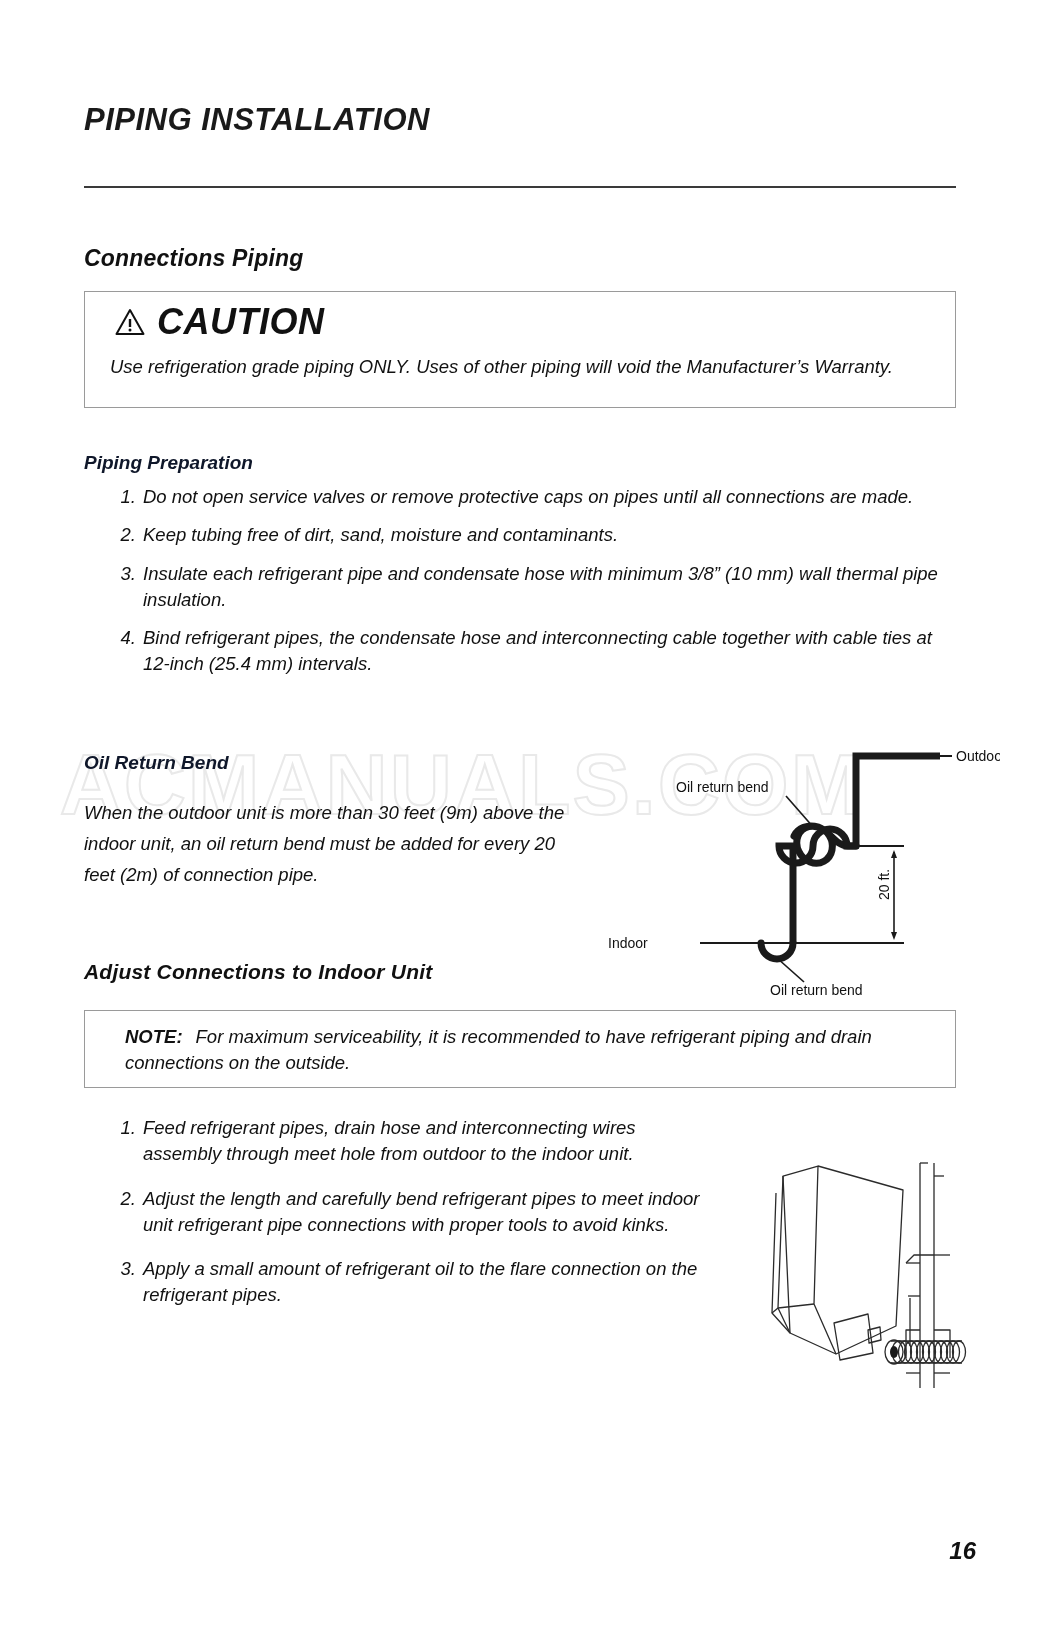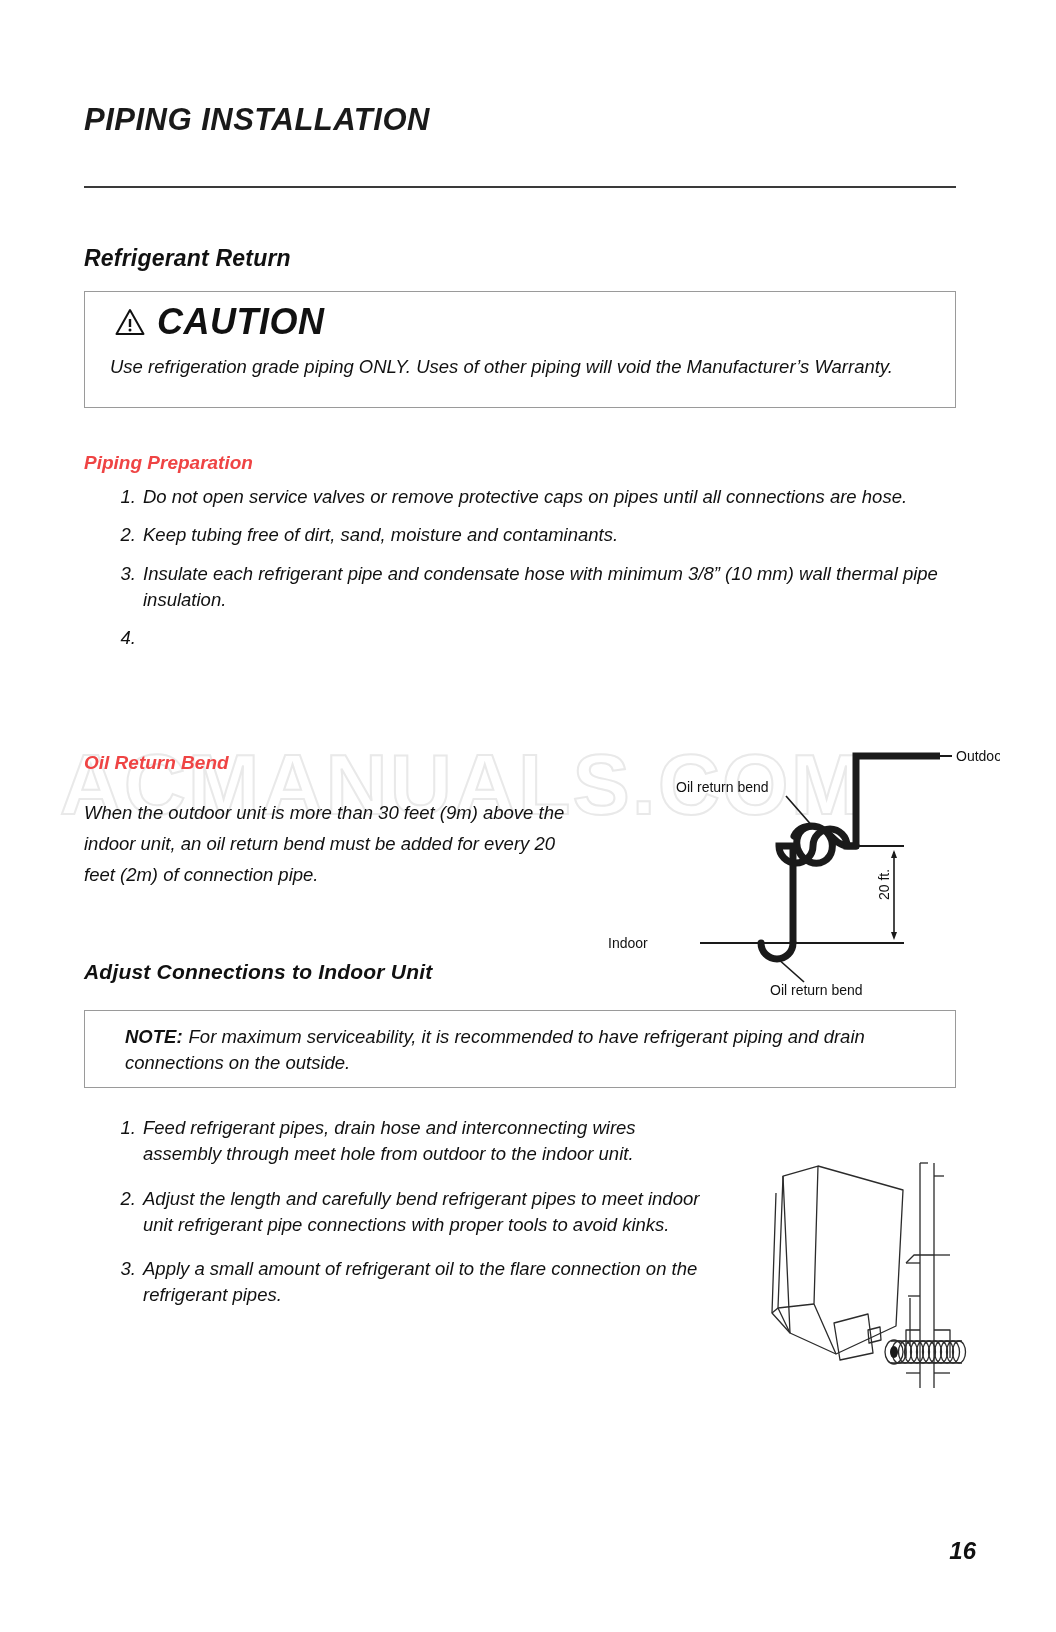--- a/index.html
+++ b/index.html
@@ -70,21 +70,21 @@
     font-weight: bold;
     font-style: italic;
     color: #111111;
     letter-spacing: 0.2px;
   }
   .h3 {
     position: absolute;
     font-size: 19px;
     font-weight: bold;
     font-style: italic;
-    color: #ef4444;
+    color: #0f172a;
   }
 
   
   .noticebox {
     position: absolute;
     border: 1px solid #9a9a9a;
     background: #ffffff;
     box-sizing: border-box;
   }
 
@@ -120,21 +120,21 @@
     position: absolute;
     left: 40px;
     top: 13px;
     width: 800px;
     font-size: 18.5px;
     font-style: italic;
     line-height: 1.42;
   }
   #note-label {
     font-weight: bold;
-    padding-right: 6px;
+    padding-right: 13px;
   }
 
   
   ol.doclist {
     position: absolute;
     margin: 0;
     padding: 0;
     list-style: none;
   }
   ol.doclist li {
@@ -197,51 +197,52 @@
 </head>
 <body>
 
 <div id="watermark">ACMANUALS.COM</div>
 
 <div class="page">
 
   <div id="page-title">PIPING INSTALLATION</div>
   <div id="title-rule"></div>
 
-  <div class="h2" style="left:84px; top:245px;">Refrigerant Return</div>
+  <div class="h2" style="left:84px; top:245px;">Connections Piping</div>
 
   <div class="noticebox" id="caution-box">
     <div id="caution-text">Use refrigeration grade piping ONLY. Uses of other piping will void the Manufacturer’s Warranty.</div>
     <div id="caution-head">
       <svg id="warning-triangle" viewBox="0 0 30 28">
         <path d="M15 2 L28.5 26 L1.5 26 Z" fill="none" stroke="#111111" stroke-width="2" stroke-linejoin="round"></path>
         <rect x="13.8" y="11" width="2.4" height="8" fill="#111111"></rect>
         <circle cx="15" cy="22" r="1.5" fill="#111111"></circle>
       </svg>
       <span id="caution-word">CAUTION</span>
     </div>
   </div>
 
   <div class="h3" style="left:84px; top:452px;">Piping Preparation</div>
 
   <ol class="doclist" id="prep-list">
     <li>
       <span class="num">1.</span>
-      <span>Do not open service valves or remove protective caps on pipes until all connections are hose.</span>
+      <span>Do not open service valves or remove protective caps on pipes until all connections are made.</span>
     </li>
     <li>
       <span class="num">2.</span>
       <span>Keep tubing free of dirt, sand, moisture and contaminants.</span>
     </li>
     <li style="width:800px;">
       <span class="num">3.</span>
       <span>Insulate each refrigerant pipe and condensate hose with minimum 3/8” (10 mm) wall thermal pipe insulation.</span>
     </li>
     <li style="width:800px;">
       <span class="num">4.</span>
+      <span>Bind refrigerant pipes, the condensate hose and interconnecting cable together with cable ties at 12-inch (25.4 mm) intervals.</span>
     </li>
   </ol>
 
   <div class="h3" style="left:84px; top:752px;">Oil Return Bend</div>
   <div id="orb-para">When the outdoor unit is more than 30 feet (9m) above the indoor unit, an oil return bend must be added for every 20 feet (2m) of connection pipe.</div>
 
   <svg id="orb-figure" viewBox="0 0 400 300">
 
     <path d="M340 56 L256 56 L256 146" fill="none" stroke="#1a1a1a" stroke-width="7" stroke-linecap="butt"></path>
     <path d="M256 146 L248 146

